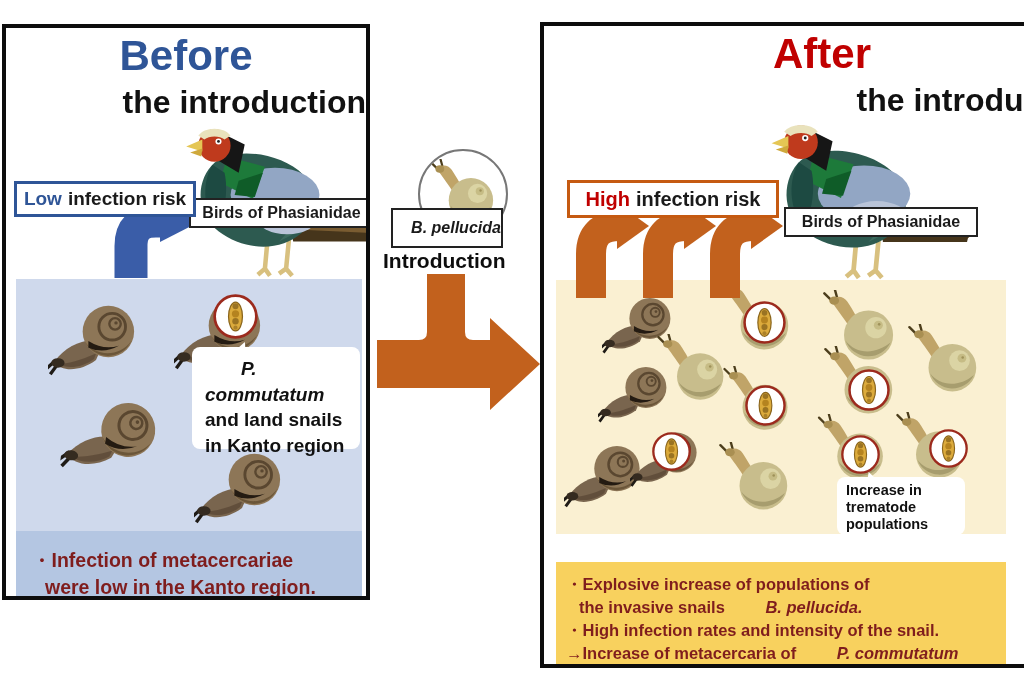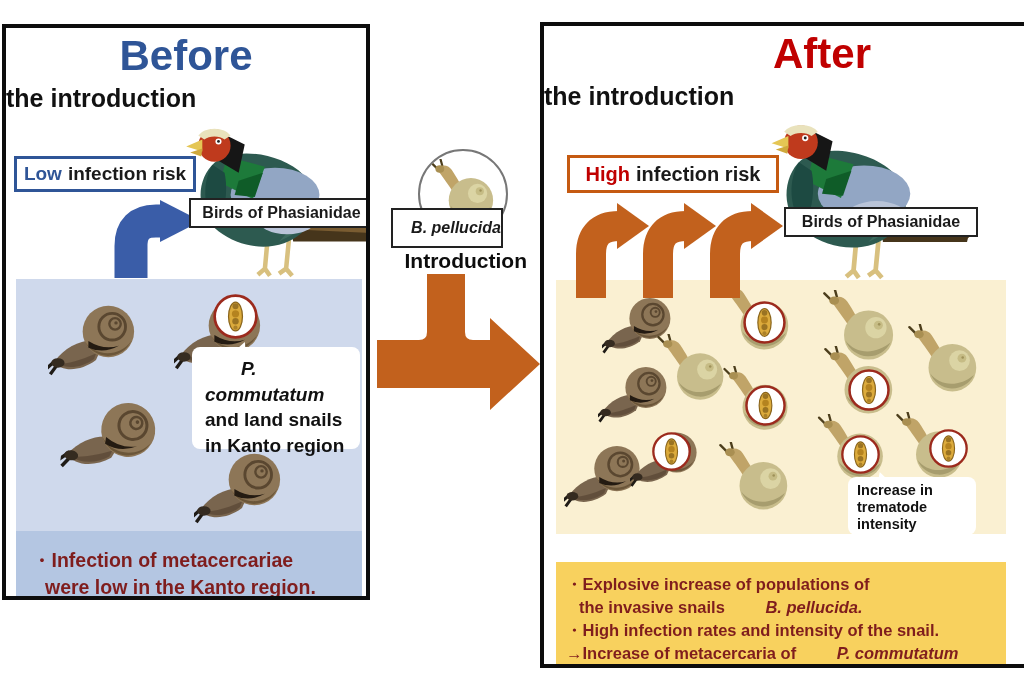--- a/index.html
+++ b/index.html
@@ -4,23 +4,23 @@
 <style>
   html,body{margin:0;padding:0;background:#fff;}
   .canvas{position:relative;width:1024px;height:684px;background:#ffffff;
           font-family:"Liberation Sans",sans-serif;overflow:hidden;color:#1a1a1a;}
   .panel{position:absolute;border:4px solid #0d0d0d;background:#fff;box-sizing:border-box;overflow:hidden;}
   .panel.before{left:2px;top:24px;width:368px;height:576px;}
   .panel.after{left:540px;top:22px;width:564px;height:646px;}
   .title{position:absolute;left:0;right:0;top:4px;text-align:center;font-size:42px;font-weight:bold;}
   .panel.before .title{color:var(--before-accent);}
   .panel.after .title{color:var(--after-accent);}
-  .subtitle{position:absolute;left:0;right:0;top:56px;text-align:left;font-size:25px;font-weight:bold;color:#111;}
+  .subtitle{position:absolute;left:0;right:0;top:56px;text-align:right;font-size:32px;font-weight:bold;color:#111;}
   .risk-box{position:absolute;background:#fff;font-weight:bold;display:flex;align-items:center;
-            justify-content:center;white-space:nowrap;z-index:6;box-sizing:border-box;}
+            justify-content:center;white-space:nowrap;z-index:6;box-sizing:border-box;margin-top:25px;}
   .risk-hl{margin-right:6px;}
   .panel.before .risk-box{left:8px;top:128px;width:182px;height:36px;border:3px solid var(--before-accent);font-size:19px;}
   .panel.before .risk-hl{color:var(--before-accent);}
   .panel.after .risk-box{left:23px;top:129px;width:212px;height:38px;border:3px solid var(--high-box-border);font-size:20px;}
   .panel.after .risk-hl{color:var(--after-accent);}
   .bird{position:absolute;z-index:2;}
   .bird-label{position:absolute;background:#fff;border:2px solid #222;display:flex;align-items:center;
               justify-content:center;font-size:16px;font-weight:bold;z-index:5;box-sizing:border-box;white-space:nowrap;}
   .panel.before .bird-label{left:183px;top:170px;width:185px;height:30px;}
   .panel.after .bird-label{left:240px;top:181px;width:194px;height:30px;}
@@ -32,32 +32,32 @@
                       font-size:19.5px;line-height:1.4;padding:16px 0 0 16px;}
   .panel.after .note{left:12px;top:536px;width:450px;height:121px;background:var(--after-note-bg);
                      font-size:16.5px;line-height:1.4;padding:11px 0 0 10px;white-space:nowrap;}
   .note-line.indent{padding-left:13px;}
   .snail{position:absolute;}
   .trem{position:absolute;z-index:3;}
   .bubble{position:absolute;background:#fff;border-radius:8px;font-weight:bold;color:#111;z-index:4;box-sizing:border-box;}
   .bubble.kanto{left:176px;top:68px;width:168px;height:102px;font-size:19px;line-height:1.35;padding:9px 0 0 13px;}
   .bubble.kanto::before{content:"";position:absolute;left:40px;top:-16px;border:11px solid transparent;
                         border-bottom:18px solid #fff;transform:skewX(-28deg);}
-  .bubble.increase{left:281px;top:197px;width:128px;height:58px;font-size:14.5px;line-height:1.18;padding:5px 8px 0 9px;margin-left:11px;}
+  .bubble.increase{left:281px;top:197px;width:128px;height:58px;font-size:14.5px;line-height:1.18;padding:5px 8px 0 9px;}
   .bubble.increase::before{content:"";position:absolute;left:24px;top:-14px;border:9px solid transparent;
                            border-bottom:15px solid #fff;transform:skewX(24deg);}
   .blue-arrow{position:absolute;left:98px;top:166px;width:100px;height:84px;z-index:4;}
   .curve-arrow{position:absolute;top:168px;width:80px;height:104px;z-index:3;}
   .merge-arrow{position:absolute;left:377px;top:274px;width:165px;height:142px;z-index:2;}
   .intro-circle{position:absolute;left:418px;top:149px;width:86px;height:86px;border:2px solid #777;
                 border-radius:50%;background:#fff;overflow:hidden;z-index:1;}
   .species-box{position:absolute;left:391px;top:208px;width:112px;height:40px;background:#fff;border:2px solid #222;
                display:flex;align-items:center;justify-content:center;font-style:italic;font-weight:bold;
                font-size:16px;z-index:5;box-sizing:border-box;padding-left:18px;}
-  .intro-word{position:absolute;left:383px;top:249px;width:144px;text-align:right;font-size:21px;
+  .intro-word{position:absolute;left:383px;top:249px;width:144px;text-align:left;font-size:21px;
               font-weight:bold;color:#0d0d0d;z-index:5;}
   i{margin-left:36px;}
 </style>
 </head>
 <body>
 
 <svg width="0" height="0" style="position:absolute" aria-hidden="true">
   <defs>
     <g id="sym-bird">
       <polygon points="118,92 204,104 206,116 122,116" fill="#7a5c31"></polygon>
@@ -261,21 +261,21 @@
       <svg class="snail" style="left:338px;top:132px;width:78px;height:68px" viewBox="0 0 100 88">
           <use href="#sym-light-snail"></use>
         </svg>
       <svg class="trem" style="left:372px;top:148px;width:41px;height:41px" viewBox="0 0 44 44">
           <use href="#sym-trematode"></use>
         </svg>
 
       <div class="bubble increase">
         <div>Increase in</div>
         <div>trematode</div>
-        <div>intensity</div>
+        <div>populations</div>
       </div>
     </div>
 
     <div class="note">
       <div class="note-line">・Explosive increase of populations of</div>
       <div class="note-line indent">
         <span>the invasive snails </span><i>B. pellucida.</i>
       </div>
       <div class="note-line">・High infection rates and intensity of the snail.</div>
       <div class="note-line">

